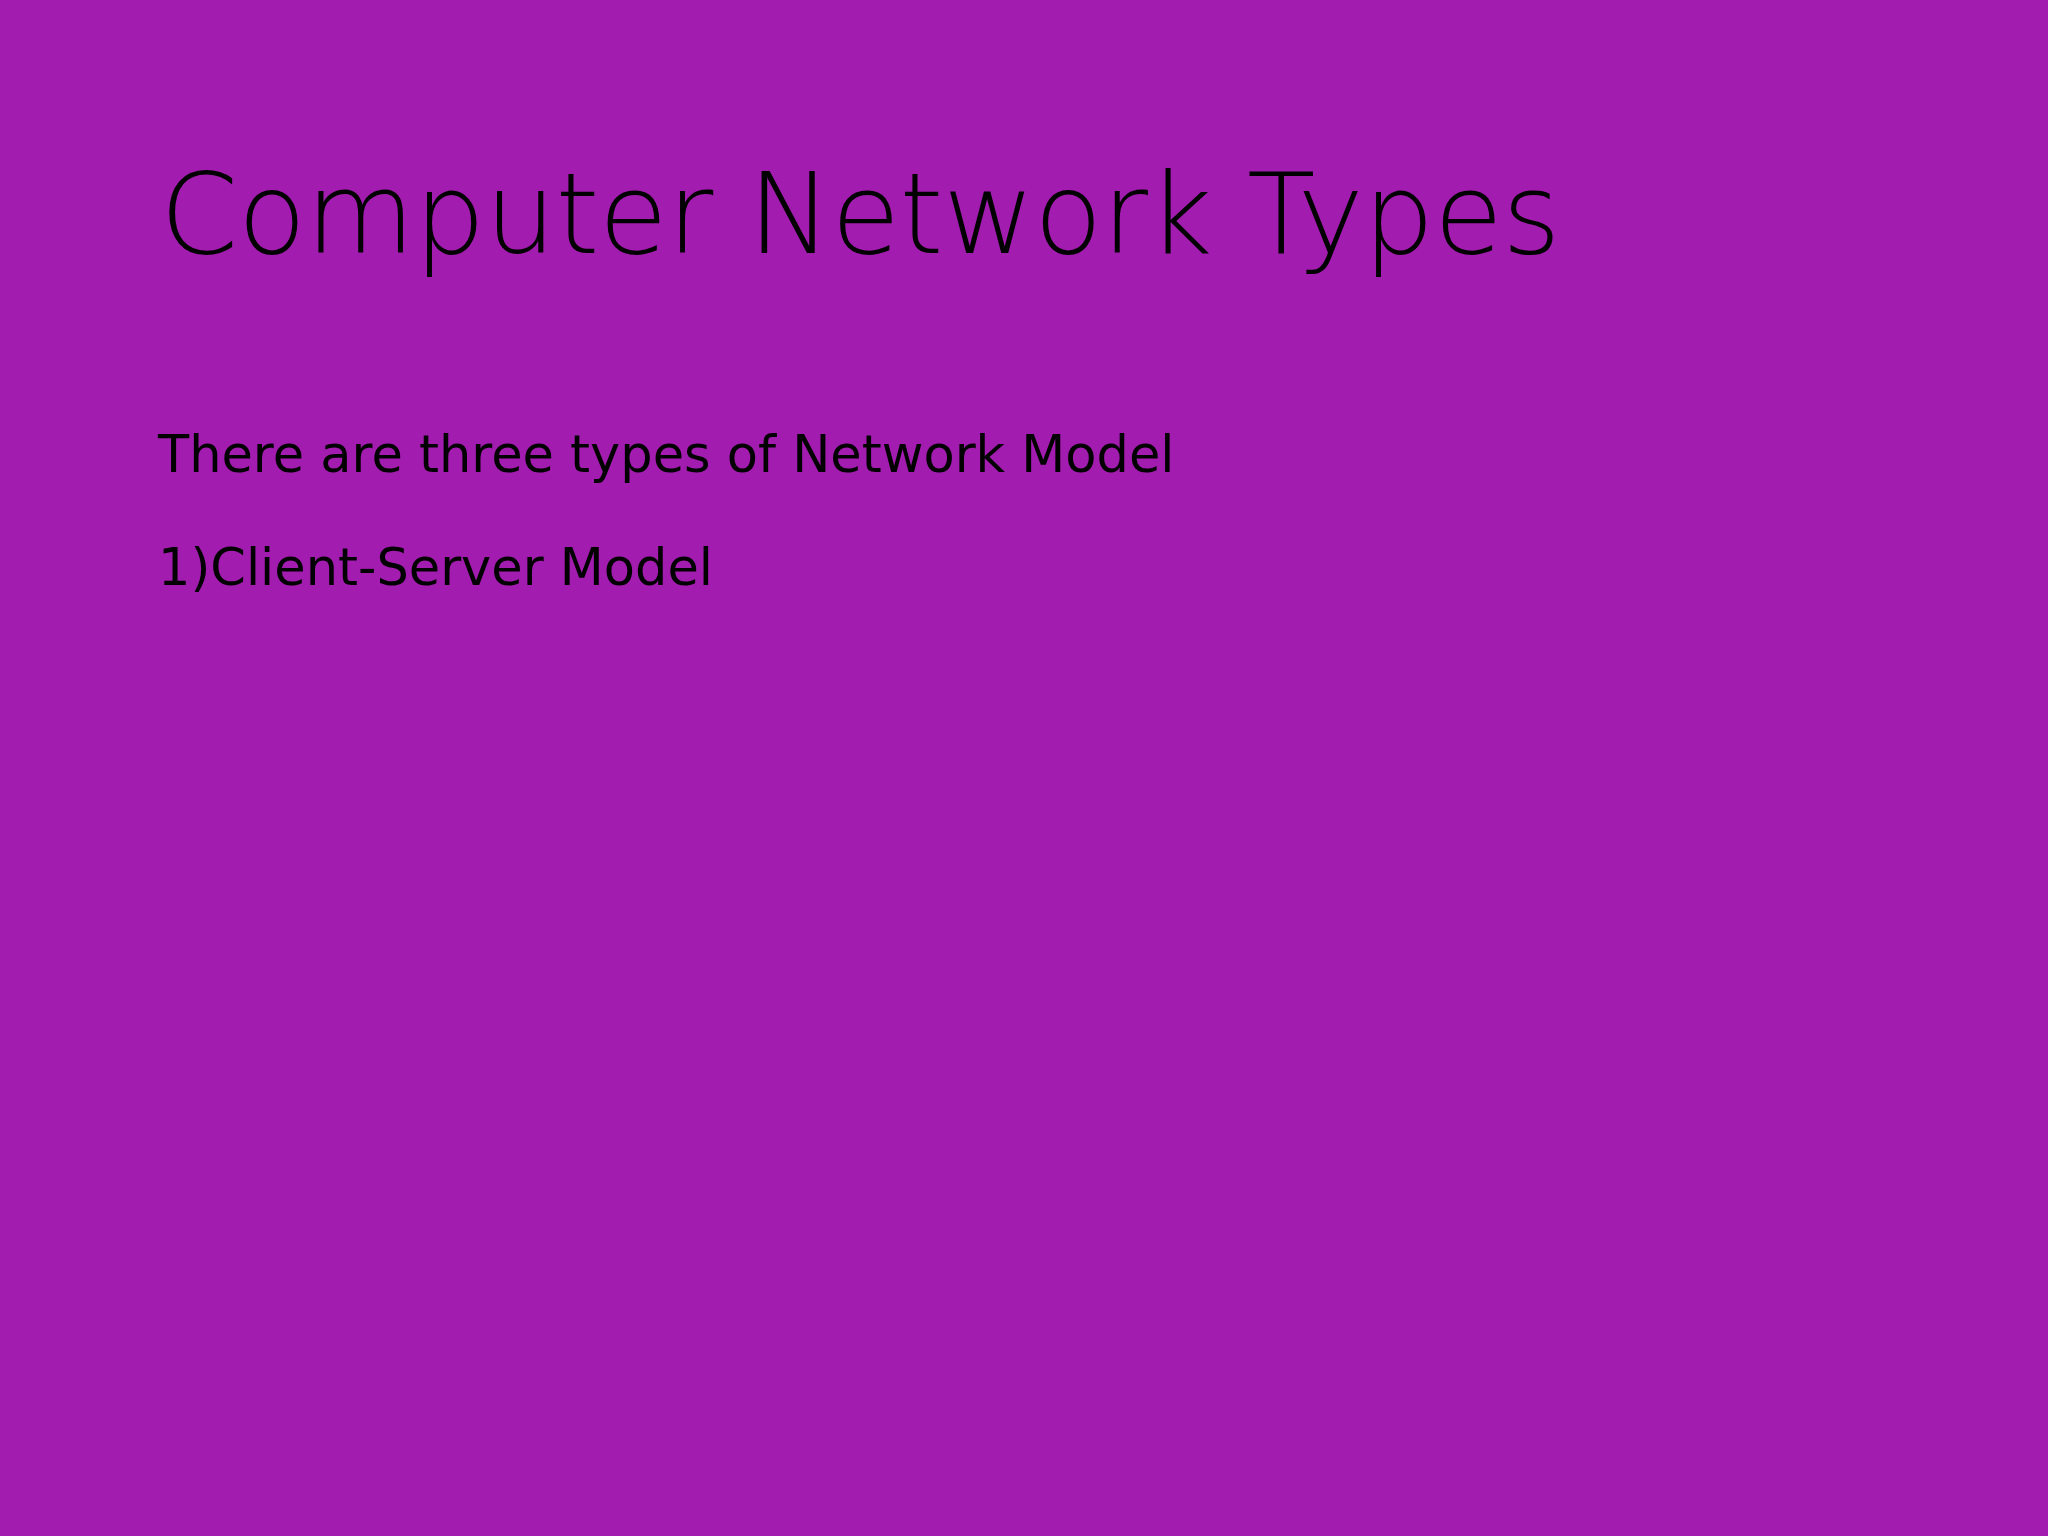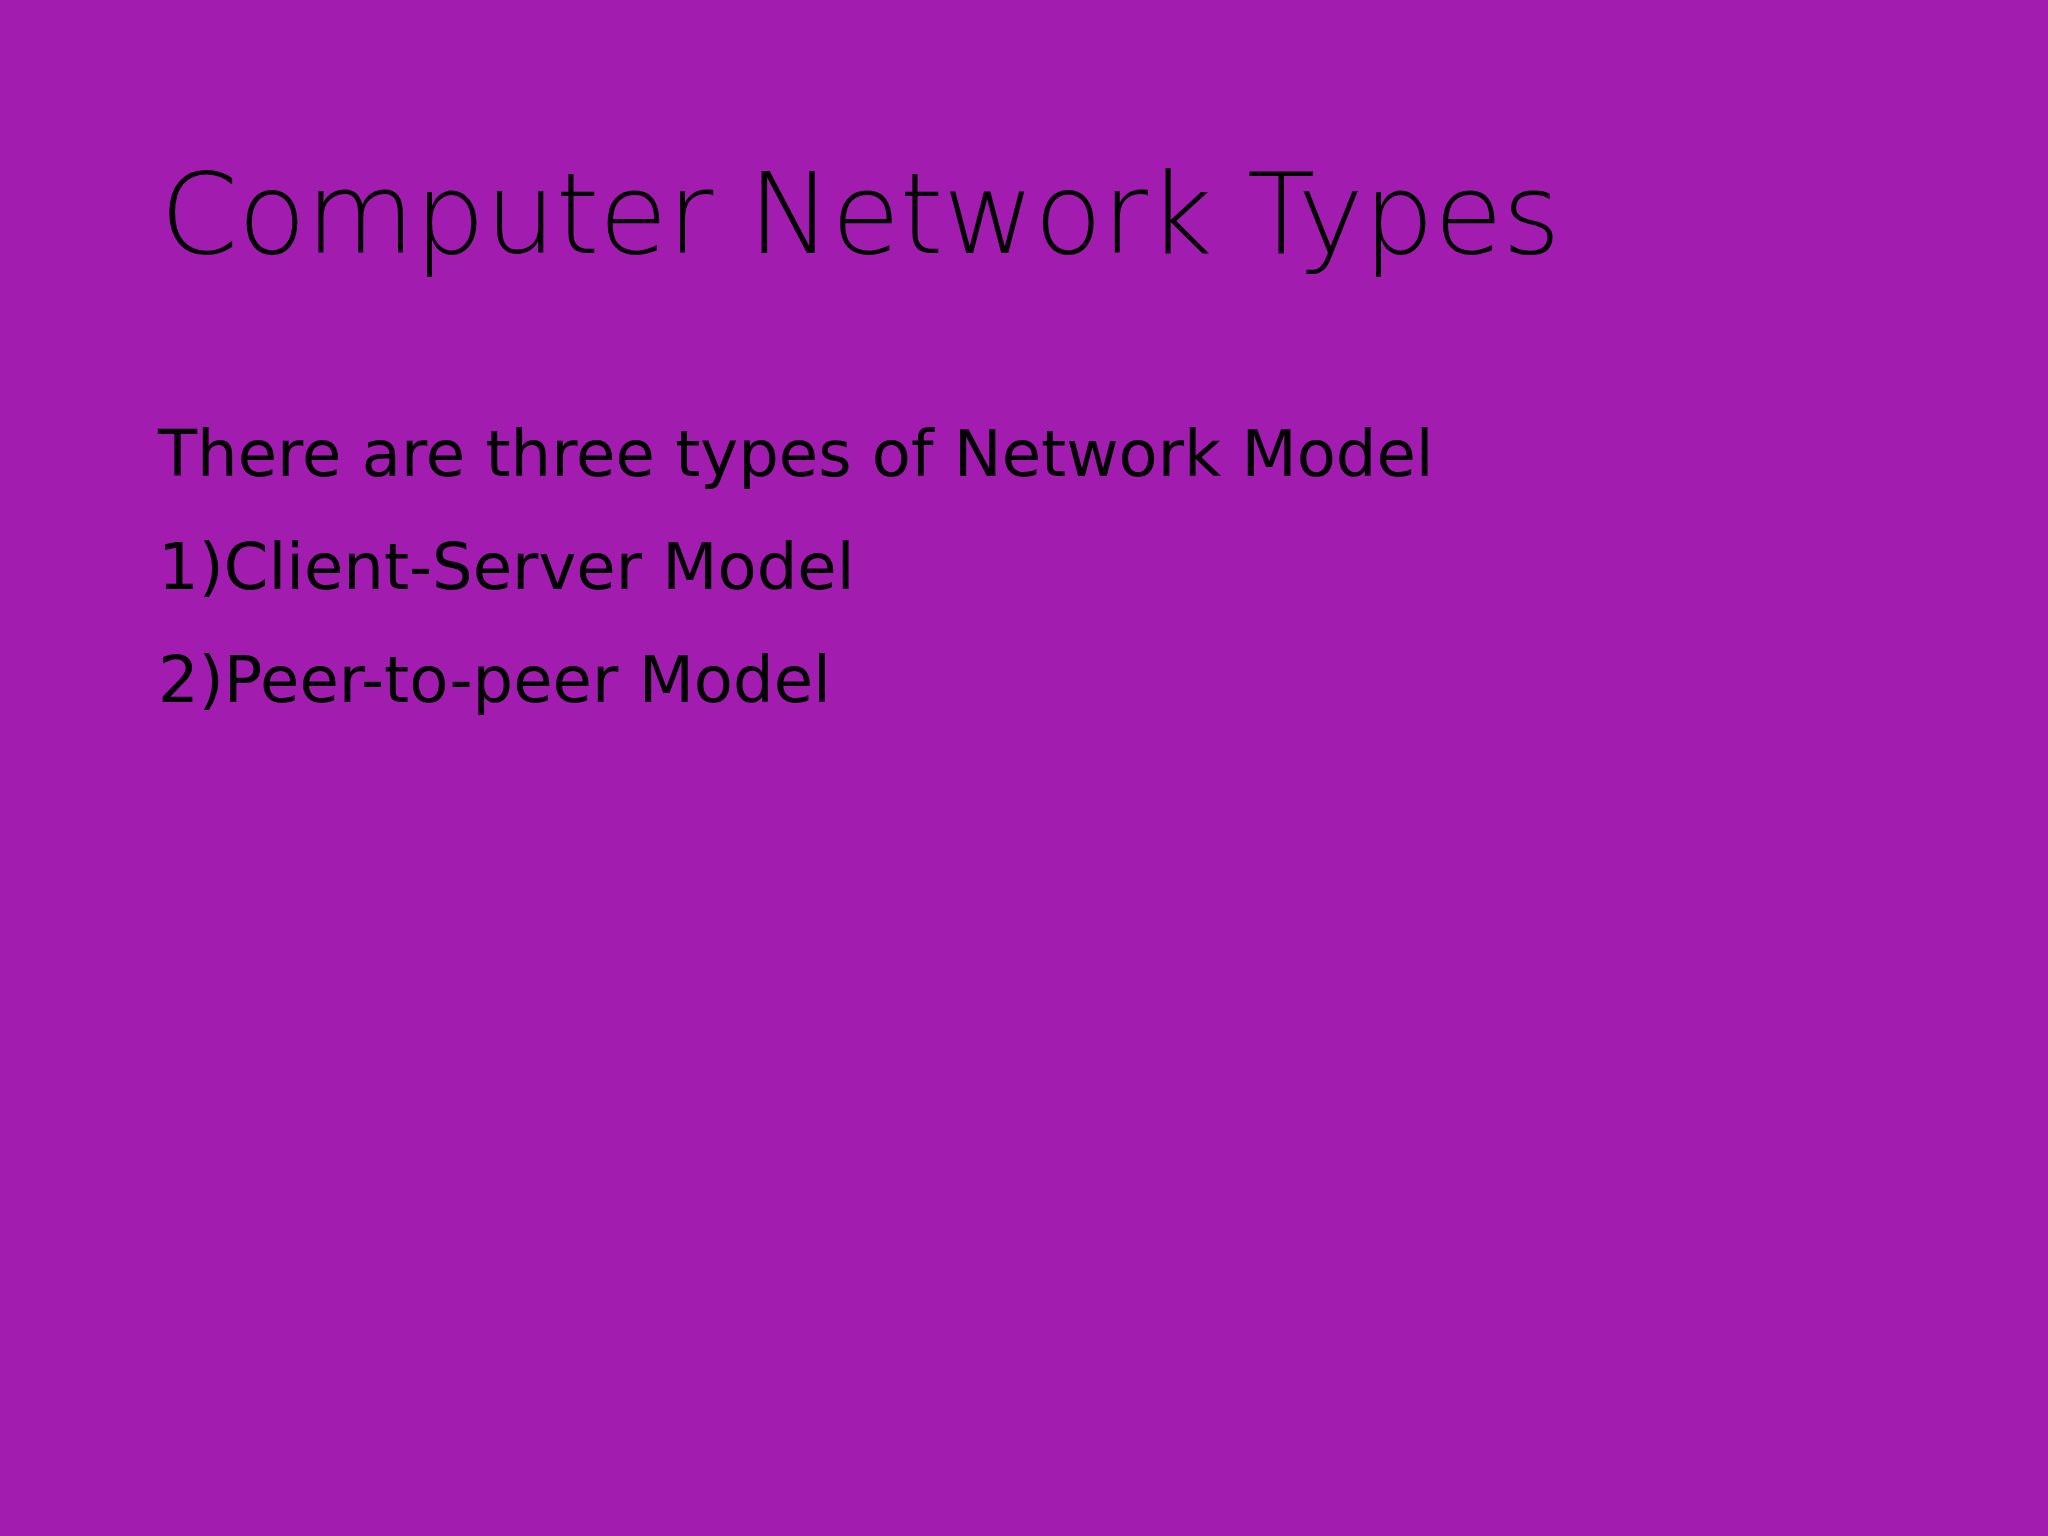--- a/index.html
+++ b/index.html
@@ -48,36 +48,35 @@
     position: absolute;
     left: 158px;
     top: 398px;
     width: 1780px;
   }
 
   .body-line {
     margin: 0;
     padding: 0;
     font-family: "DejaVu Sans", "Liberation Sans", sans-serif;
-    font-size: 64px;
+    font-size: 51px;
     font-weight: 400;
     line-height: 113px;
     color: #000000;
     white-space: pre;
     text-align: left;
   }
 </style>
 </head>
 <body>
 
 <div id="slide">
 
   <div id="title-block">
     <h1 id="slide-title">Computer Network Types</h1>
   </div>
 
   <div id="body-block">
     <p class="body-line">There are three types of Network Model</p>
     <p class="body-line">1)Client-Server Model</p>
-    <p class="body-line">2)Peer-to-peer Model</p>
   </div>
 
 </div>
 
 </body></html>

